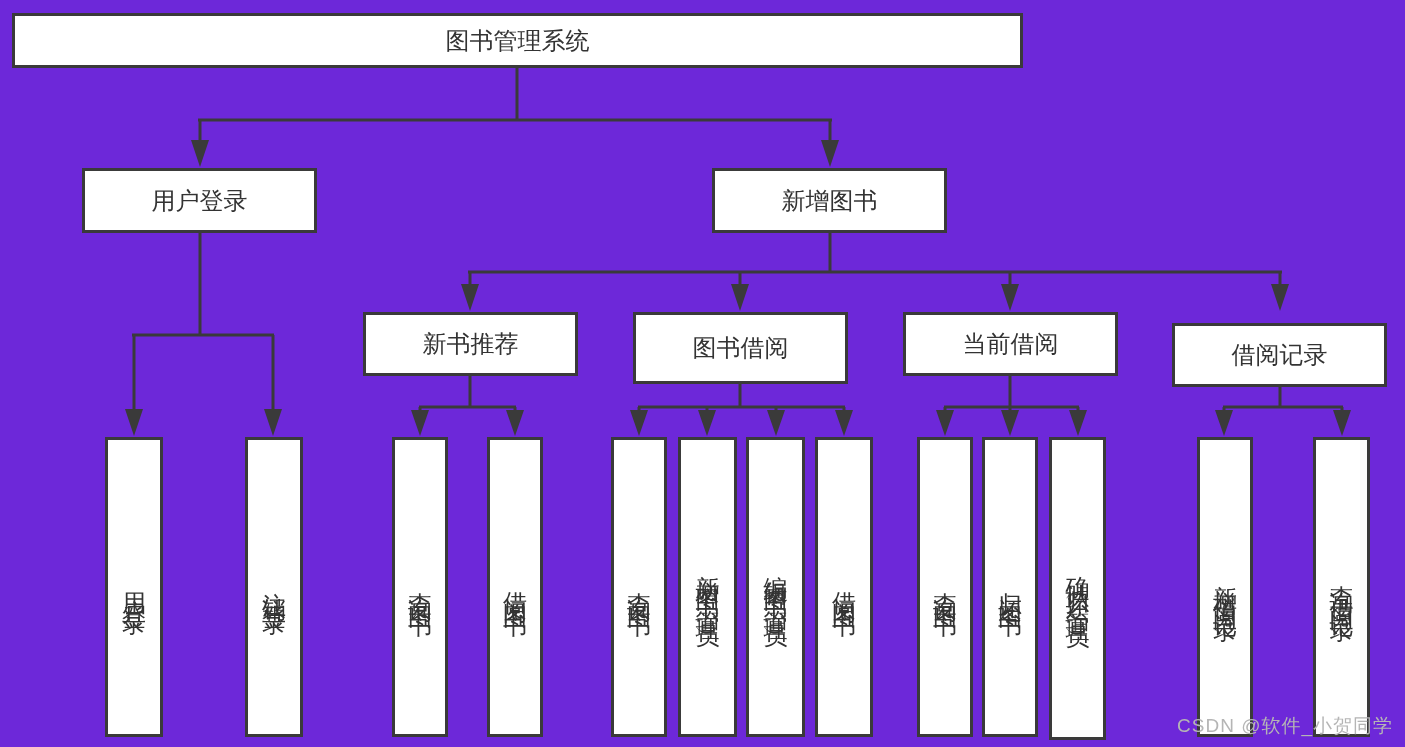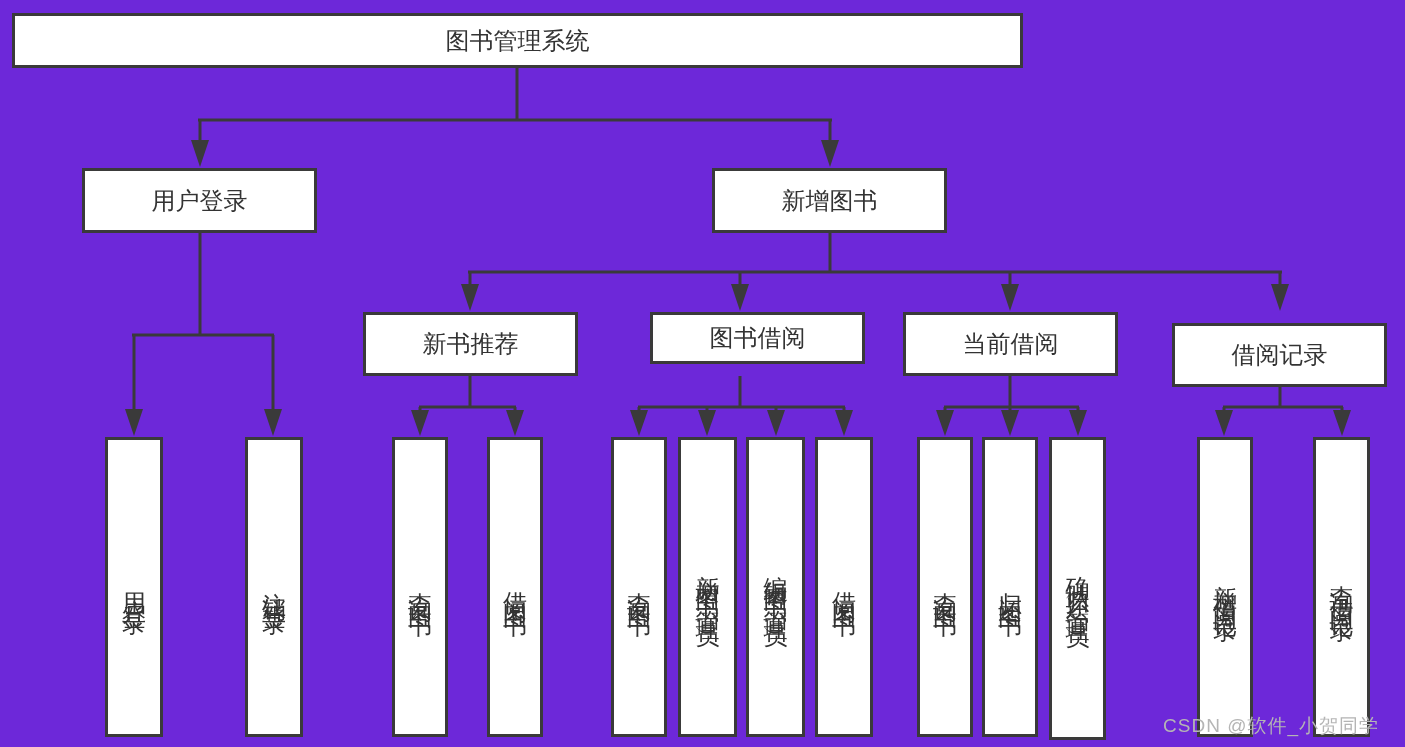--- a/index.html
+++ b/index.html
@@ -29,21 +29,21 @@
     line-height: 1;
     white-space: nowrap;
   }
   .box.v span {
     writing-mode: vertical-rl;
     text-orientation: mixed;
     letter-spacing: 7px;
   }
   .watermark {
     position: absolute;
-    right: 26px;
+    right: 12px;
     bottom: 8px;
     color: #b5b5b5;
     font-size: 19px;
     letter-spacing: 1px;
   }
 </style>
 </head>
 <body>
 
 <div class="canvas">
@@ -102,21 +102,21 @@
   <div class="box" style="left:82px; top:168px; width:235px; height:65px;">
     <span>用户登录</span>
   </div>
   <div class="box" style="left:712px; top:168px; width:235px; height:65px;">
     <span>新增图书</span>
   </div>
 
   <div class="box" style="left:363px; top:312px; width:215px; height:64px;">
     <span>新书推荐</span>
   </div>
-  <div class="box" style="left:633px; top:312px; width:215px; height:52px;margin-left:17px;">
+  <div class="box" style="left:633px; top:312px; width:215px; height:72px;">
     <span>图书借阅</span>
   </div>
   <div class="box" style="left:903px; top:312px; width:215px; height:64px;">
     <span>当前借阅</span>
   </div>
   <div class="box" style="left:1172px; top:312px; width:215px; height:64px;margin-top:11px;">
     <span>借阅记录</span>
   </div>
 
   <div class="box v" style="left:105px; top:437px; width:58px; height:300px;">

